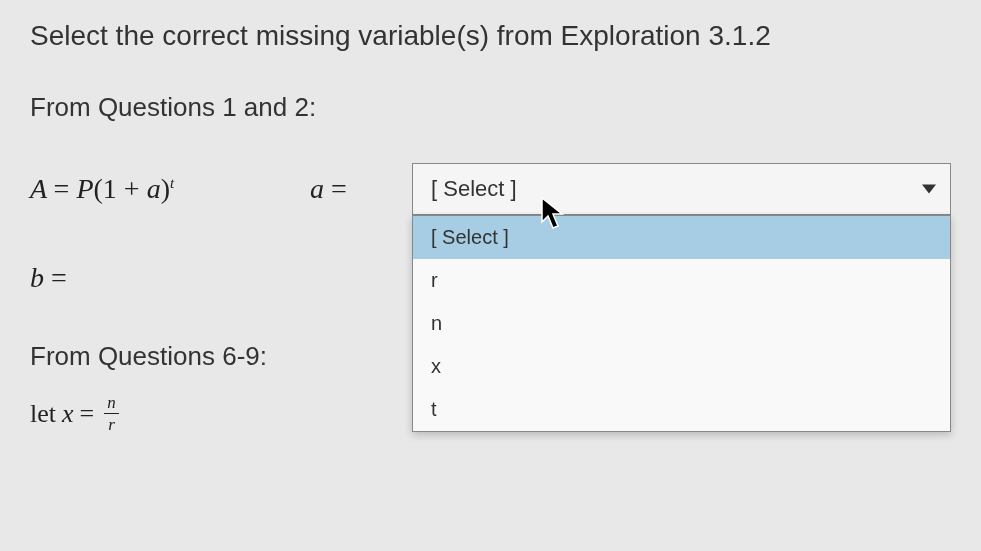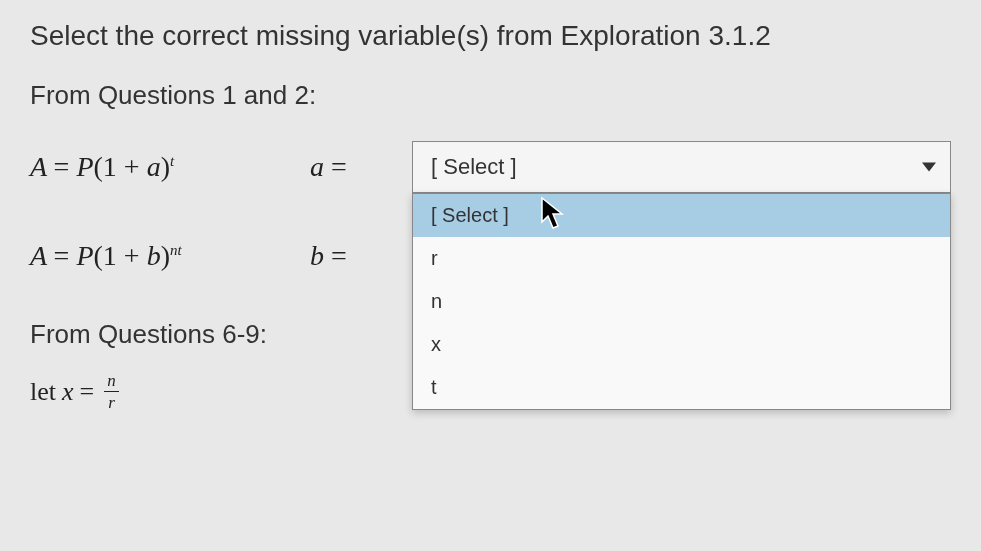--- a/index.html
+++ b/index.html
@@ -8,27 +8,27 @@
       width: 981px;
       height: 551px;
       background: #e8e8e8;
       padding: 20px 30px;
       color: #2a2a2a;
       position: relative;
     }
     .heading {
       font-size: 28px;
       font-weight: 400;
-      margin-bottom: 28px;
+      margin-bottom: 40px;
       color: #333;
     }
     .subheading {
       font-size: 26px;
       font-weight: 400;
-      margin-bottom: 30px;
+      margin-bottom: 40px;
       color: #333;
     }
     .row {
       display: flex;
       align-items: center;
       margin-bottom: 42px;
       min-height: 42px;
     }
     .formula {
       font-family: "Times New Roman", Times, serif;
@@ -162,23 +162,20 @@
       <div class="dropdown-item">r</div>
       <div class="dropdown-item">n</div>
       <div class="dropdown-item">x</div>
       <div class="dropdown-item">t</div>
     </div>
   </div>
 </div>
 
 <div class="content-left">
   <div class="row">
-    <div class="formula">
-      <span class="it">A</span> <span class="roman">=</span> <span class="it">P</span><span class="roman">(1 + </span><span class="it">b</span><span class="roman">)</span><sup>nt</sup>
-    </div>
     <div class="var-eq">
       <span>b</span> <span class="roman" style="font-style:normal">=</span>
     </div>
   </div>
 
   <div class="subheading2">From Questions 6-9:</div>
 
   <div class="let-line">
     <span class="let">let</span>
     <span class="x">x</span>

